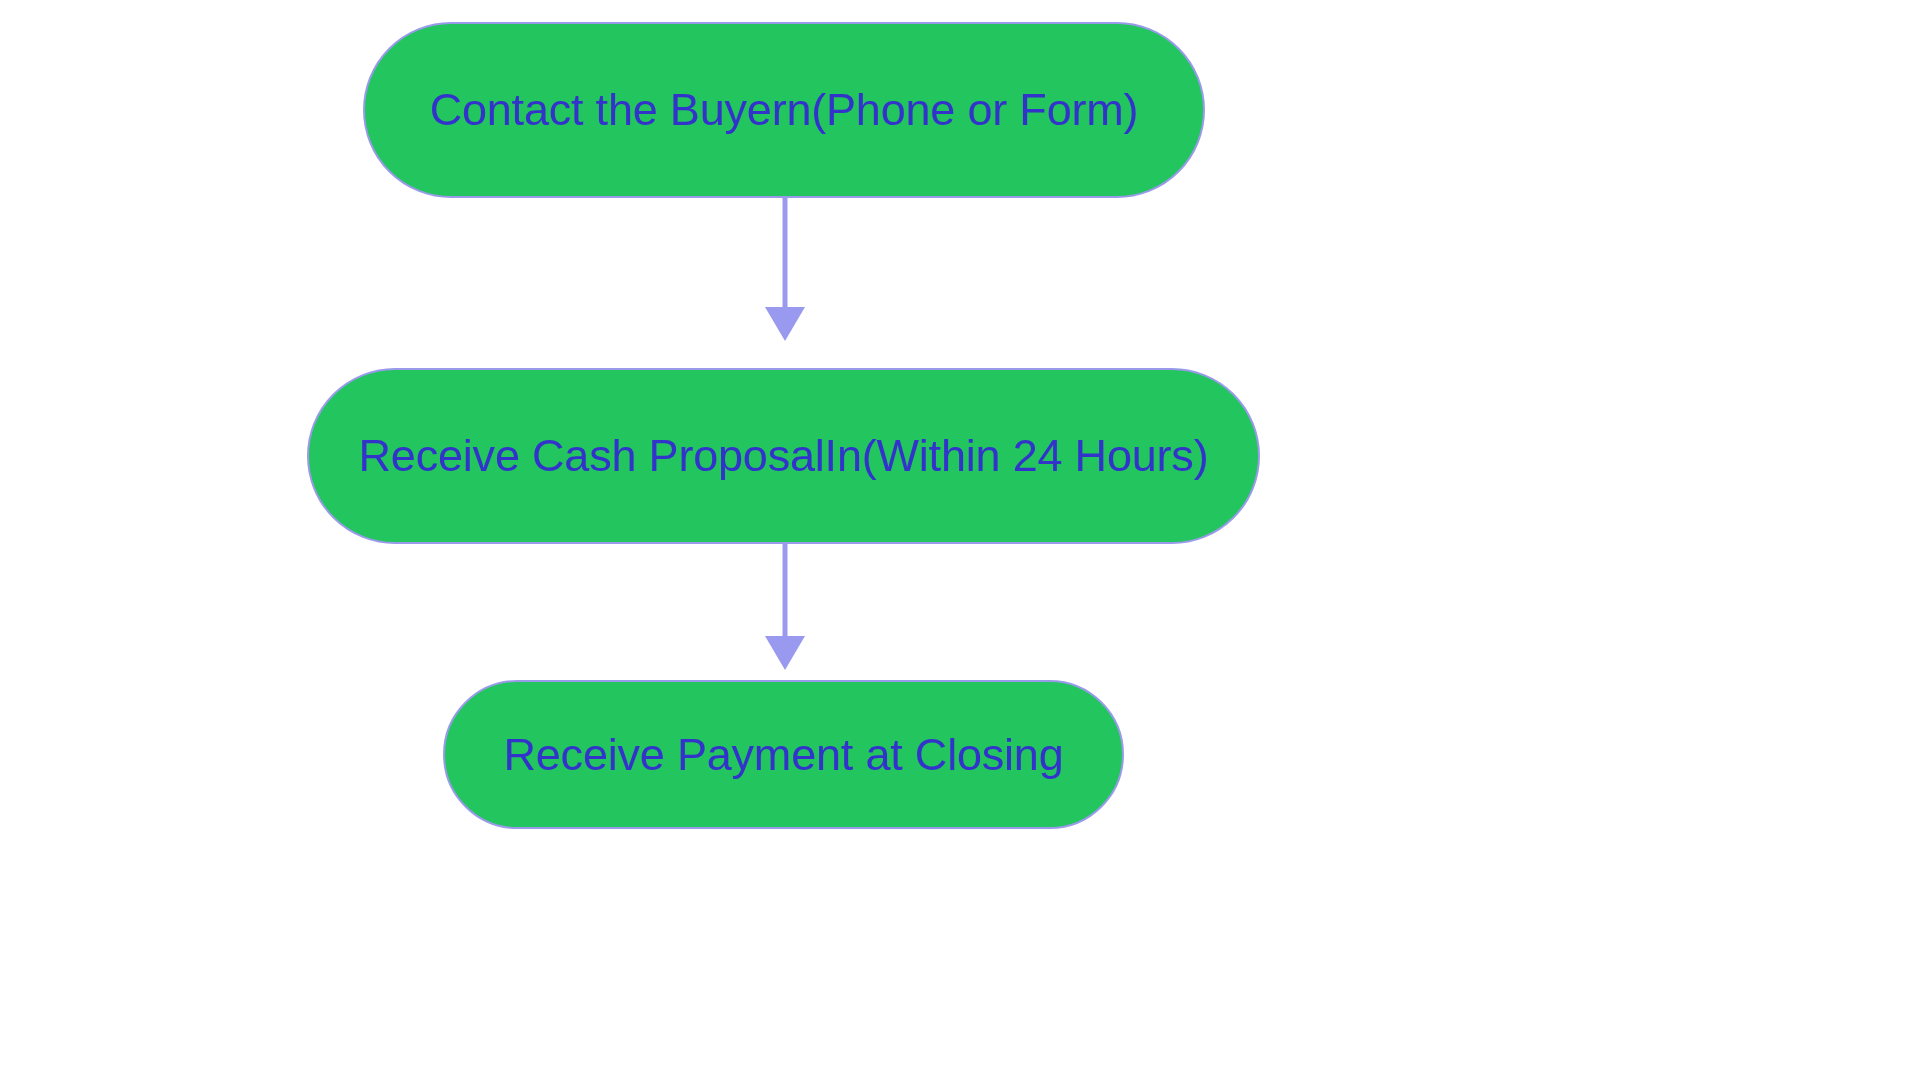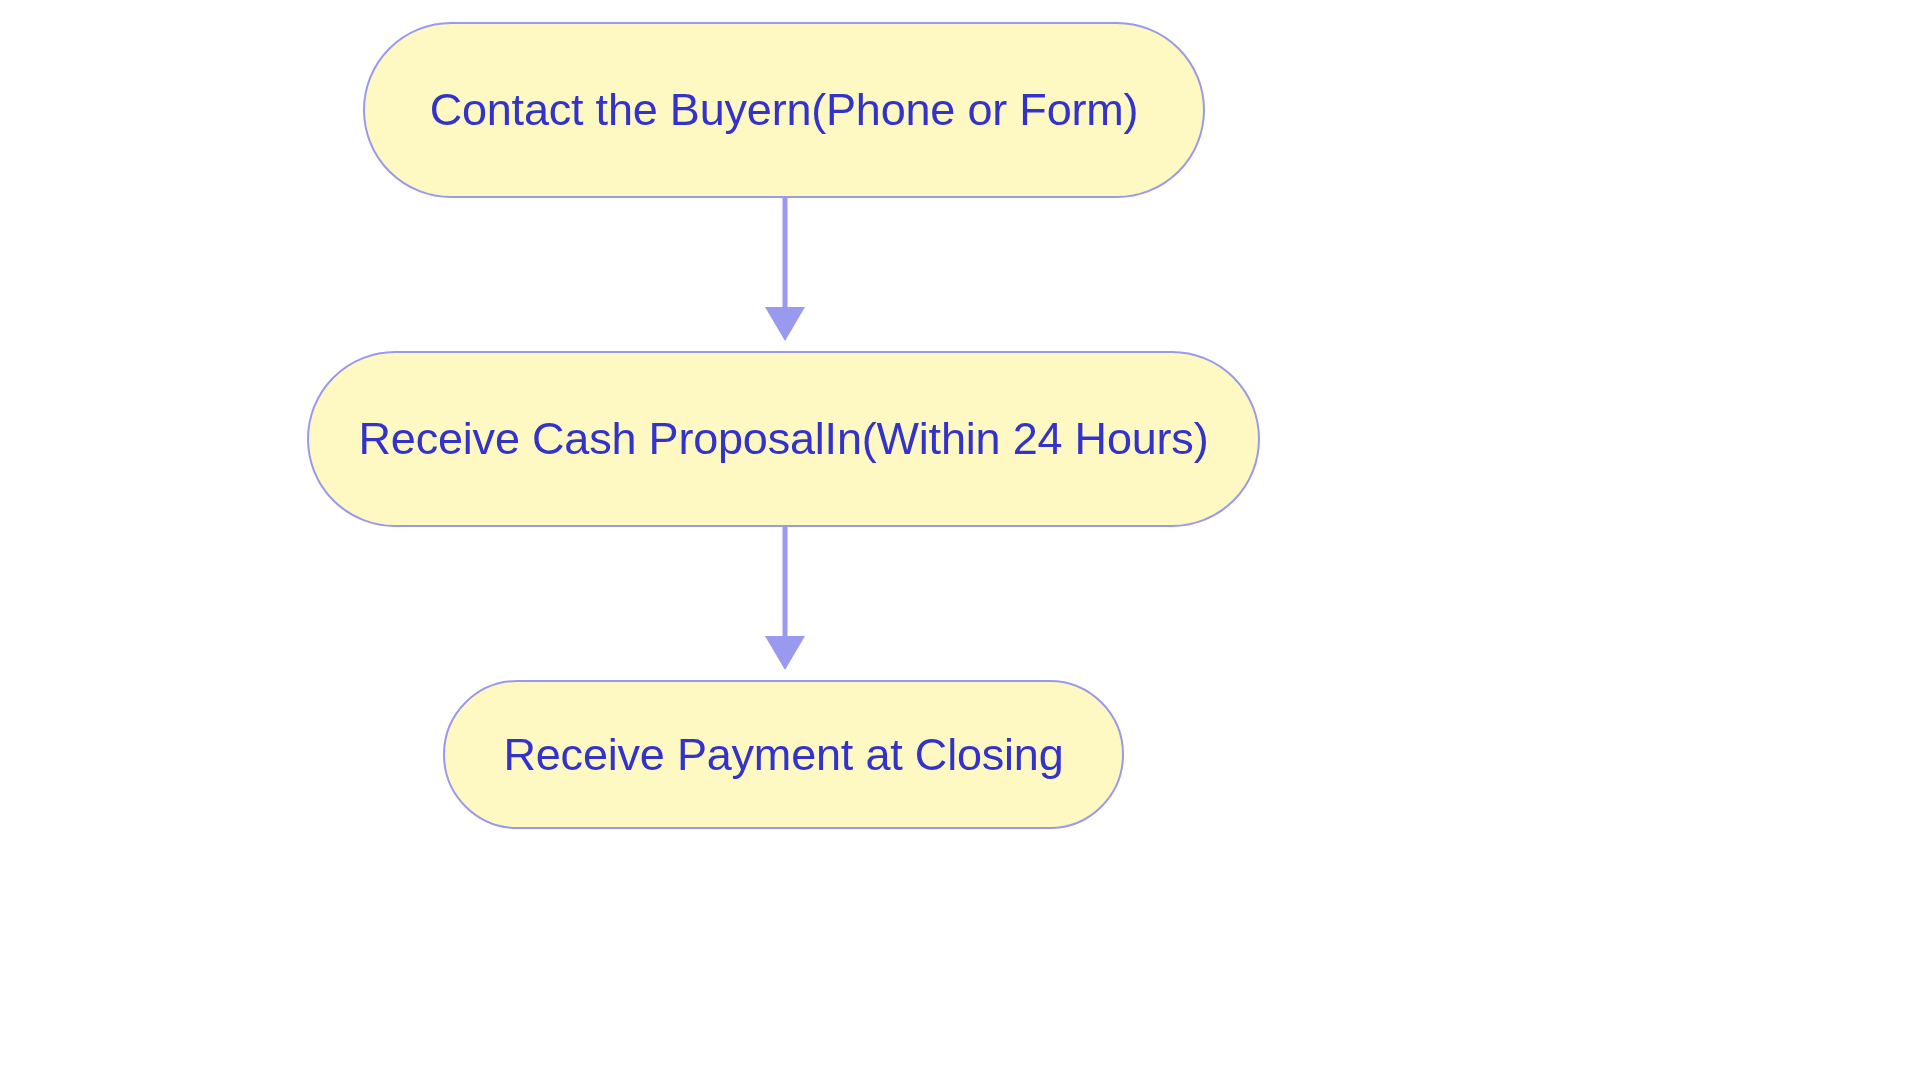--- a/index.html
+++ b/index.html
@@ -29,21 +29,21 @@
     width: 1920px;
     height: 1083px;
   }
 
   .node {
     position: absolute;
     box-sizing: border-box;
     display: flex;
     align-items: center;
     justify-content: center;
-    background: #fef9c3;
+    background: #22c55e;
     border: 2px solid #9a9aea;
     border-radius: 999px;
     color: #3333cc;
     text-align: center;
     line-height: 1.15;
     white-space: nowrap;
     user-select: none;
   }
 
   .node-label {
@@ -58,21 +58,21 @@
   
   #node-contact-buyer {
     left: 363px;
     top: 22px;
     width: 842px;
     height: 176px;
   }
 
   #node-receive-proposal {
     left: 307px;
-    top: 351px;
+    top: 368px;
     width: 953px;
     height: 176px;
   }
 
   #node-receive-payment {
     left: 443px;
     top: 680px;
     width: 681px;
     height: 149px;
   }

